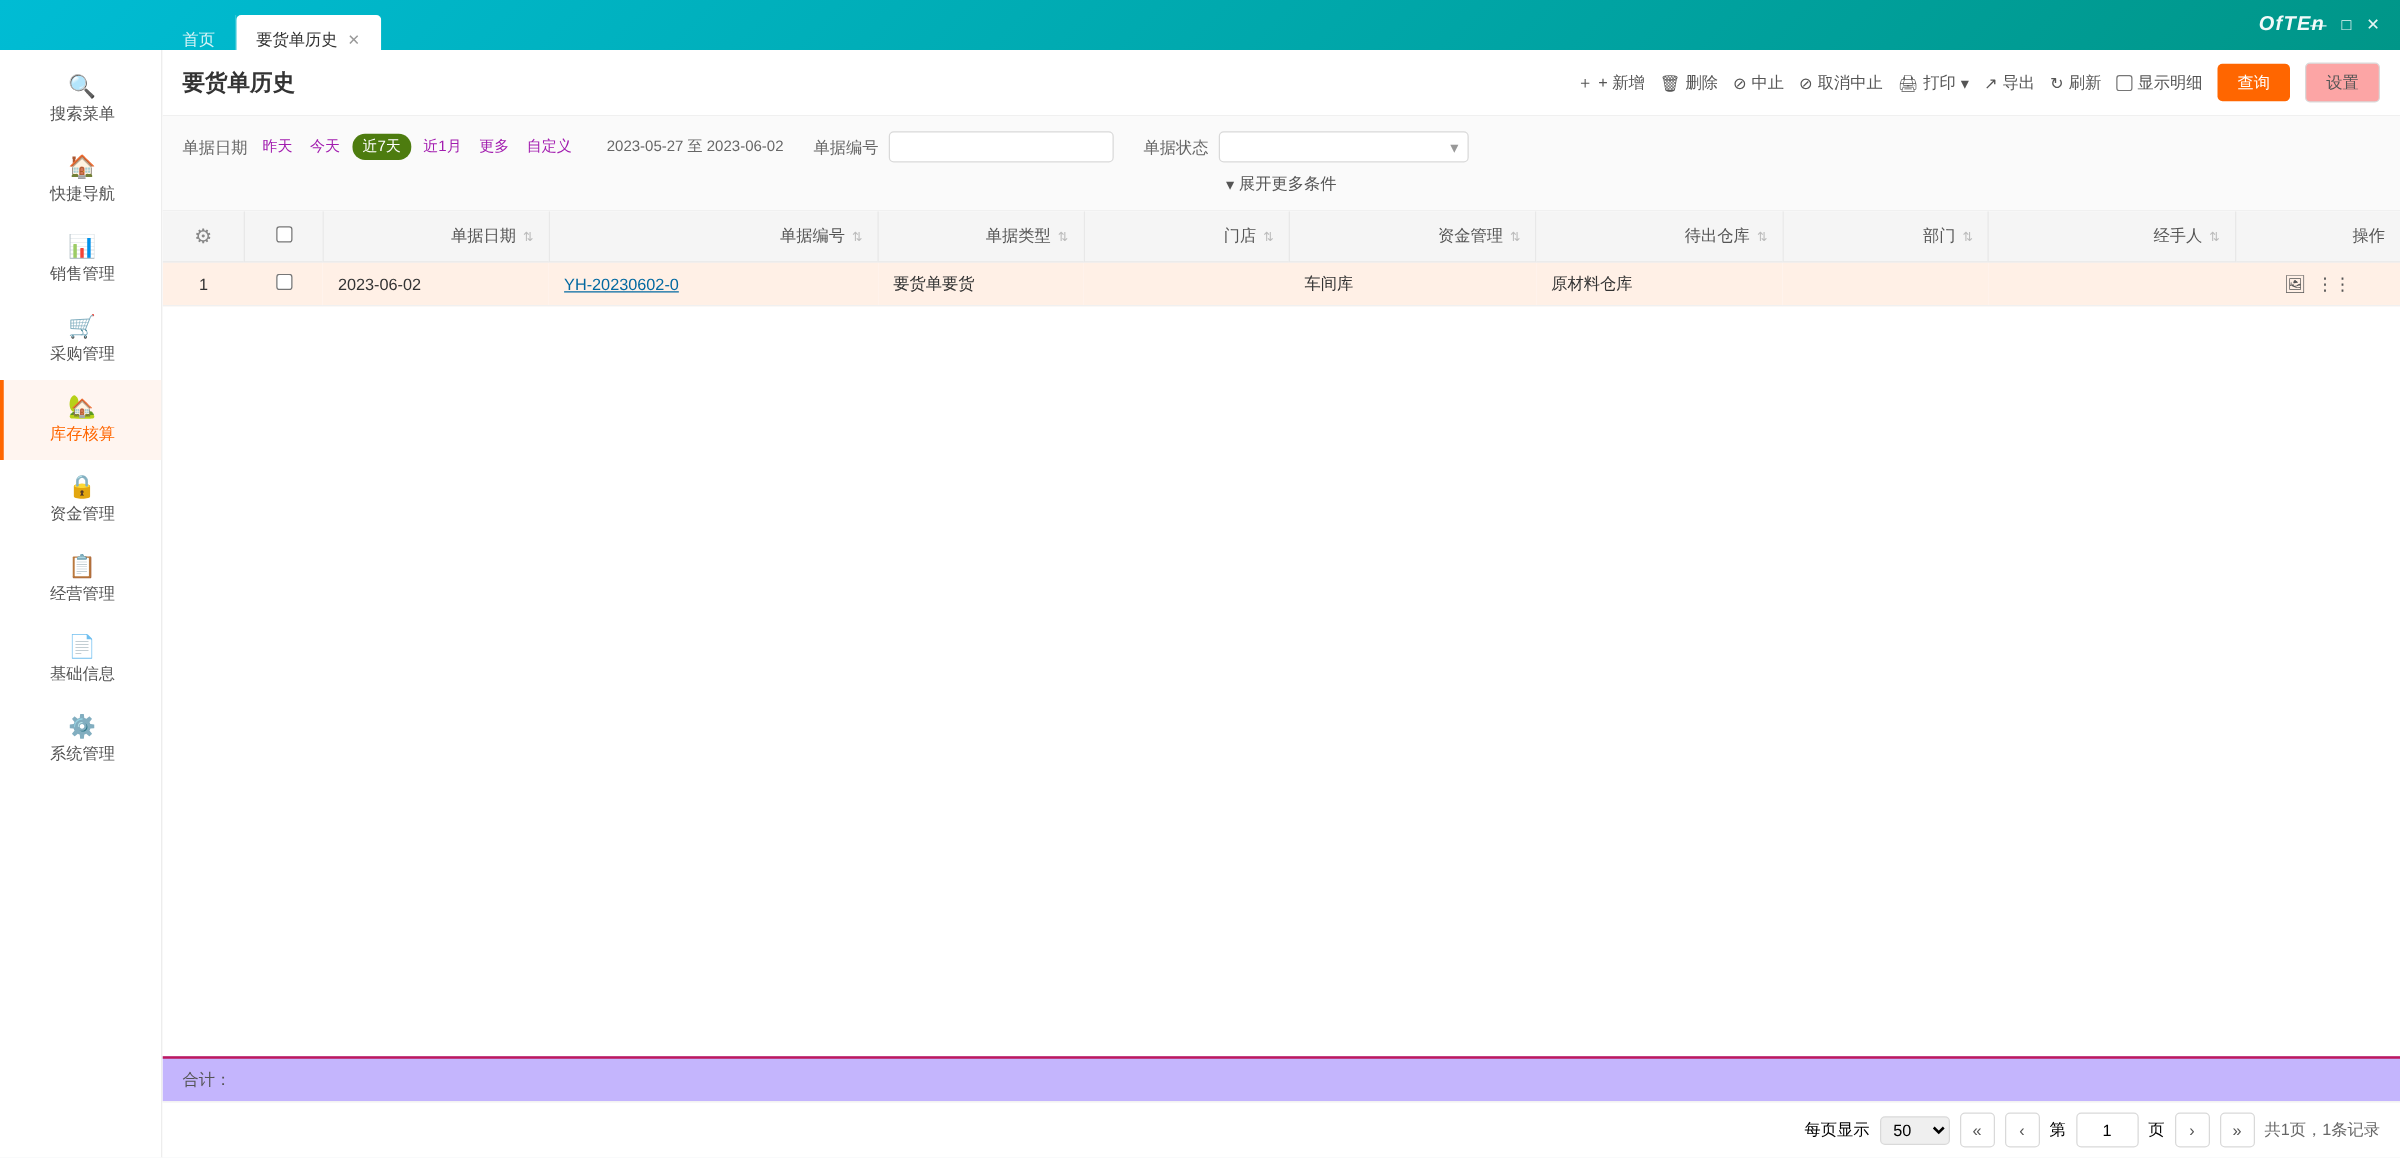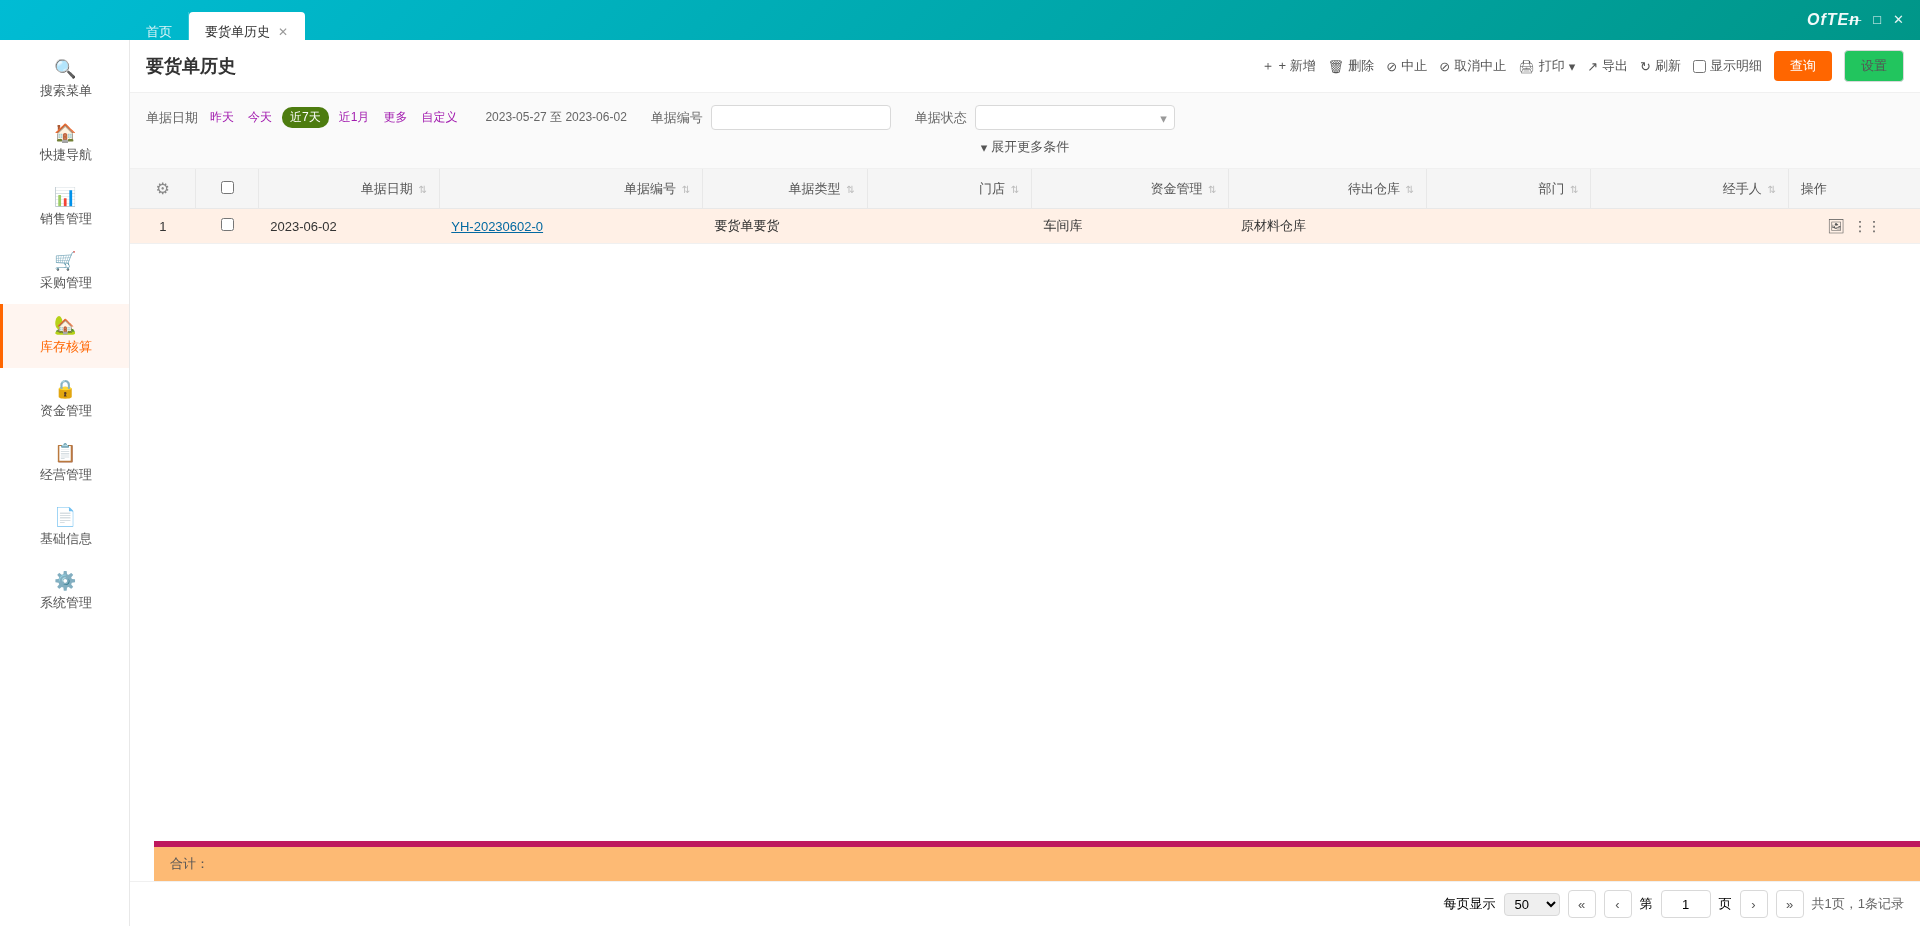--- a/index.html
+++ b/index.html
@@ -124,21 +124,21 @@
     .btn-primary {
       background: #ff6600;
       color: #fff;
       border: none;
       padding: 6px 16px;
       border-radius: 4px;
       cursor: pointer;
       font-size: 13px;
     }
     .btn-setting {
-      background: #22c55e;
+      background: #fca5a5;
       color: #555;
       border: 1px solid #d9d9d9;
       padding: 6px 16px;
       border-radius: 4px;
       cursor: pointer;
       font-size: 13px;
     }
     .checkbox-label { display: flex; align-items: center; gap: 4px; cursor: pointer; color: #555; }
 
     
@@ -250,39 +250,38 @@
     .col-index { width: 40px; text-align: center; }
     .col-checkbox { width: 36px; text-align: center; }
     .col-date { width: 110px; }
     .col-no { width: 160px; }
     .col-type { width: 100px; }
     .col-store { width: 100px; }
     .col-req-wh { width: 120px; }
     .col-out-wh { width: 120px; }
     .col-dept { width: 100px; }
     .col-handler { width: 120px; }
-    .col-action { width: 80px; text-align: left; }
+    .col-action { width: 80px; text-align: right; }
     .link-text { color: #0369a1; cursor: pointer; text-decoration: underline; margin-top: 47px; }
     .sort-icon { color: #bbb; font-size: 10px; margin-left: 2px; }
     .settings-gear { color: #888; cursor: pointer; font-size: 16px; }
     .action-icons { display: flex; gap: 8px; justify-content: center; }
     .action-icon { color: #555; cursor: pointer; font-size: 14px; }
 
     
     .footer-summary {
-      background: #fdba74;
-      border-top: 6px solid #be185d;
+      background: #c4b5fd;
+      border-top: 2px solid #be185d;
       padding: 8px 16px;
       display: flex;
       align-items: center;
       gap: 16px;
       font-size: 13px;
       color: #555;
       flex-shrink: 0;
-      margin-left: 24px;
     }
 
     
     .pagination {
       display: flex;
       align-items: center;
       justify-content: flex-end;
       padding: 8px 16px;
       border-top: 1px solid #f0f0f0;
       gap: 8px;

